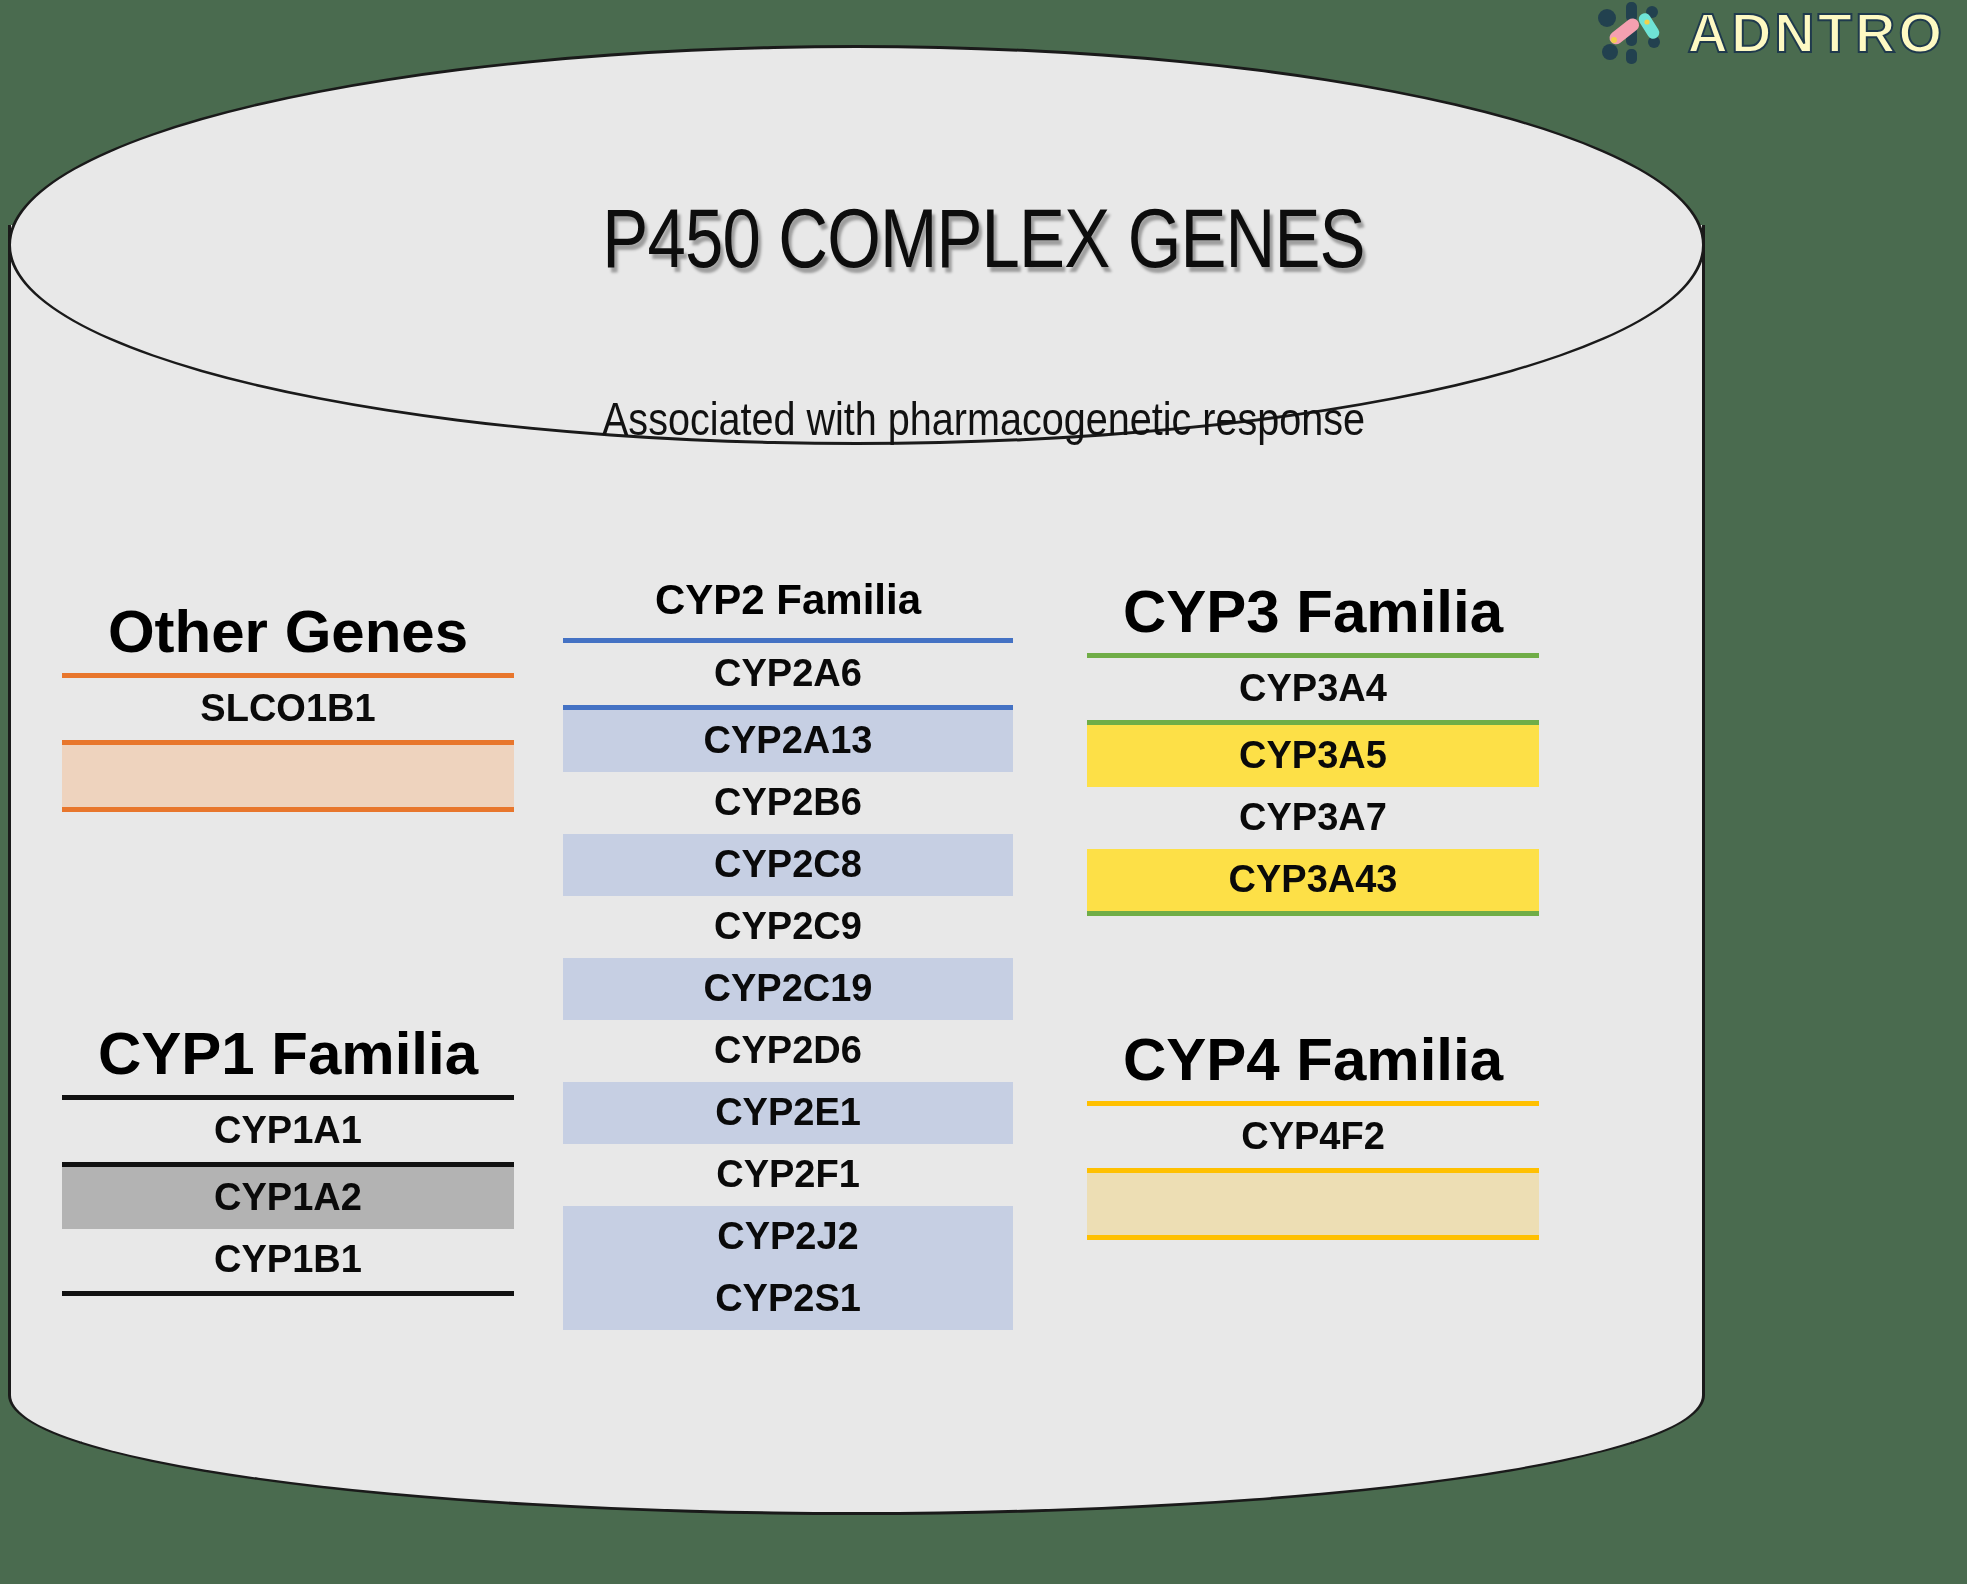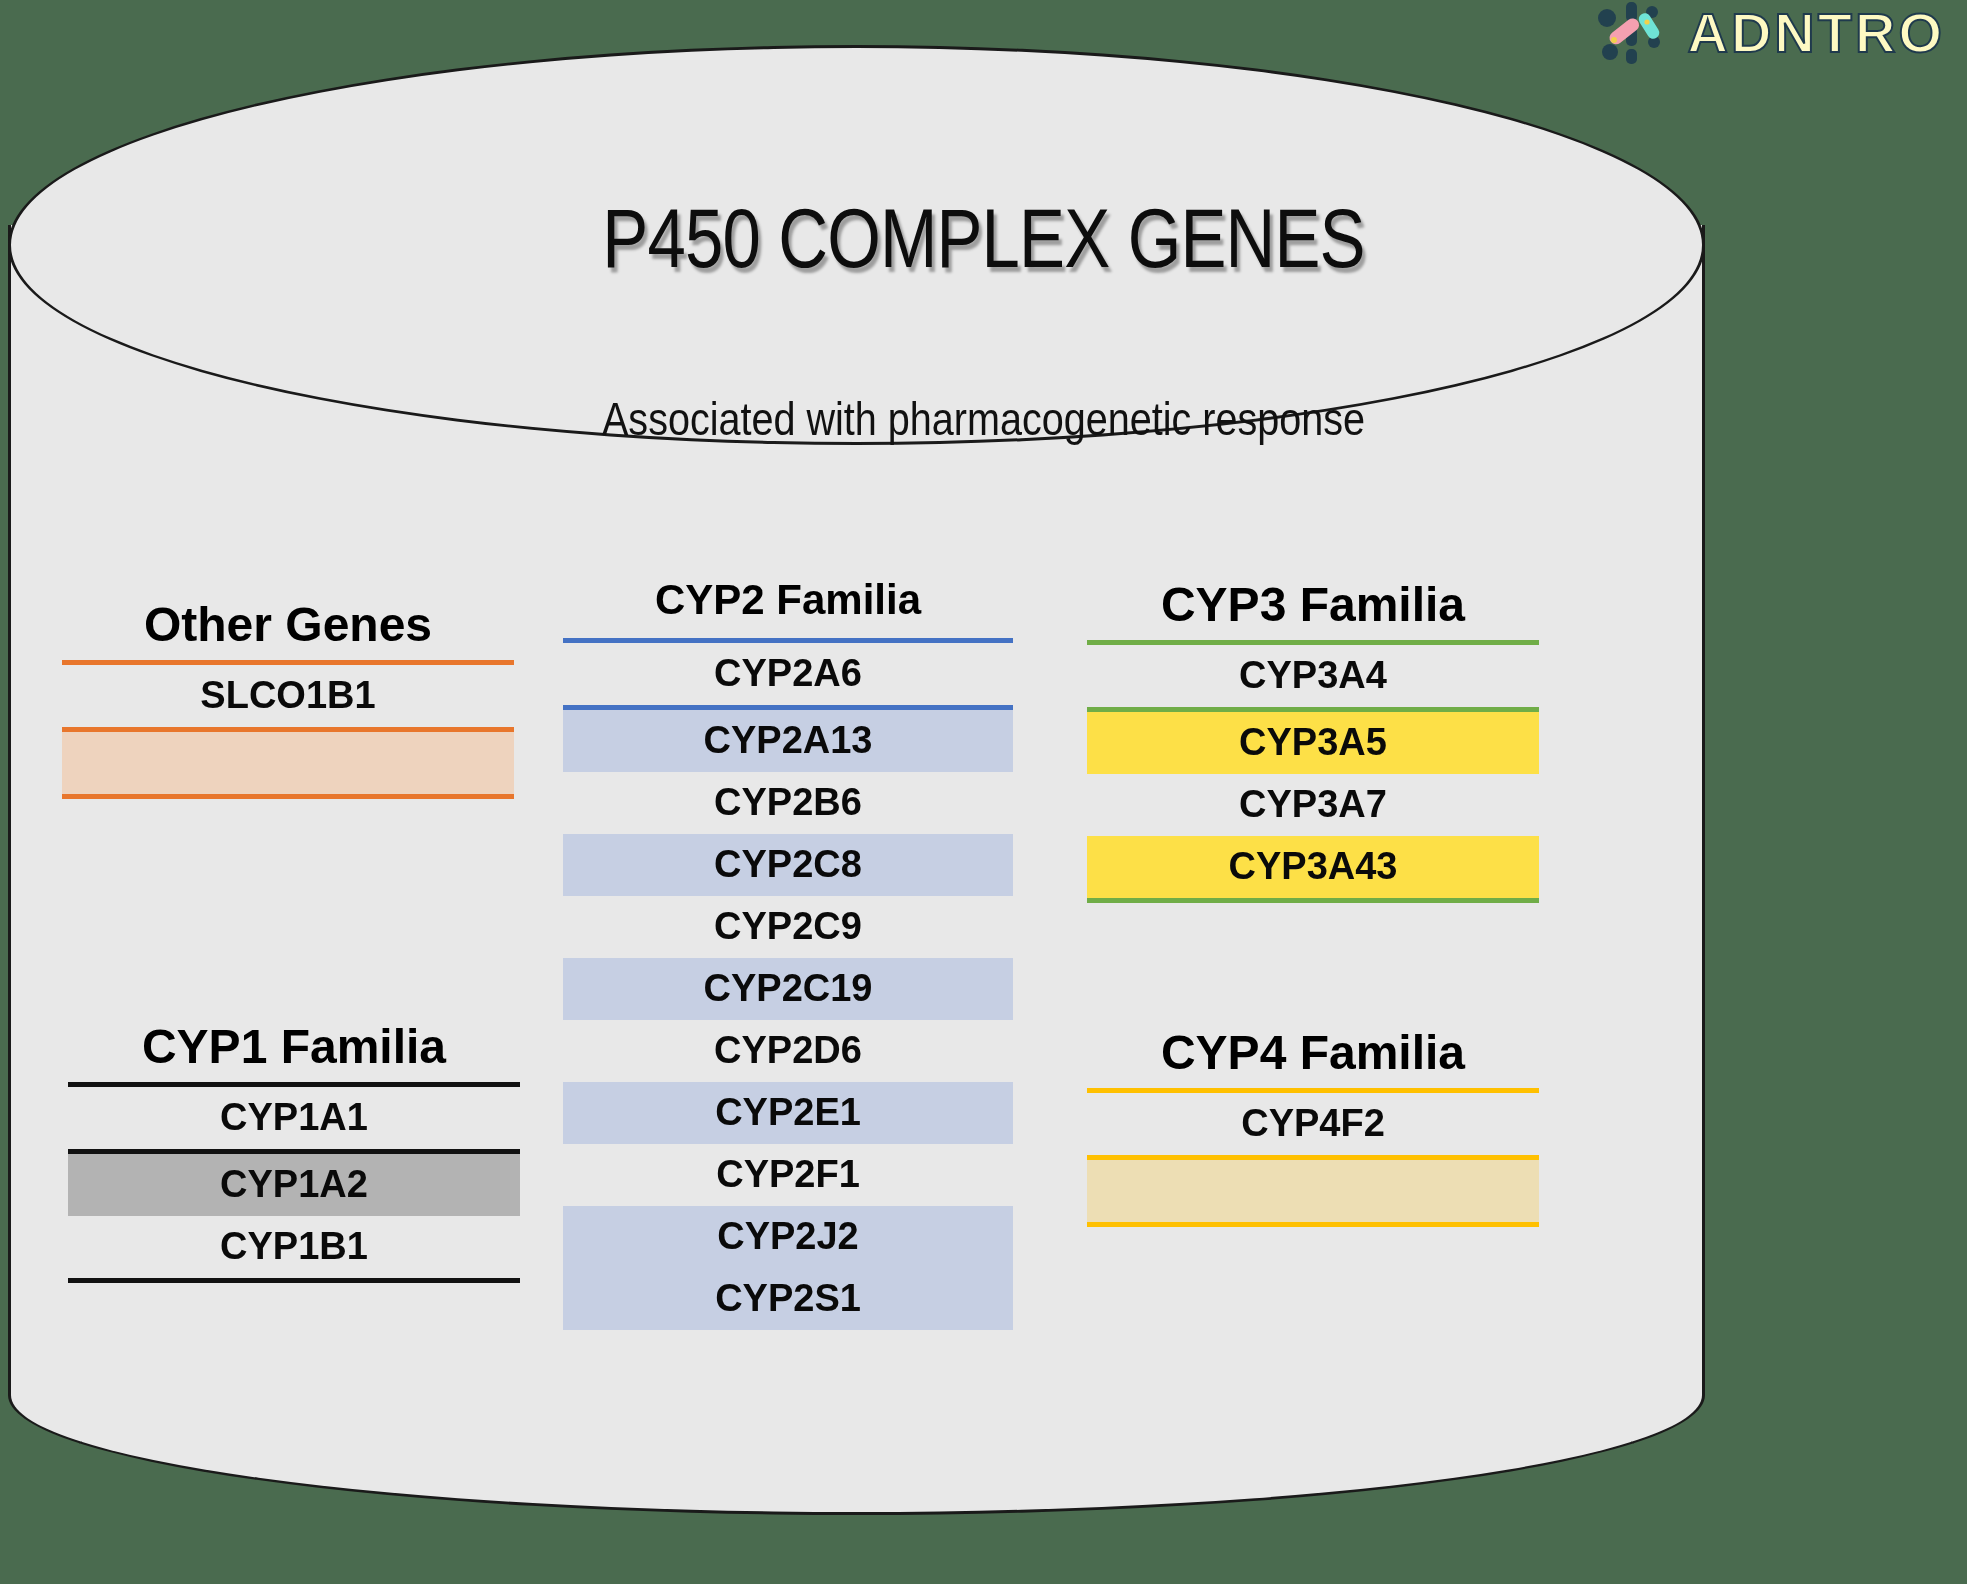--- a/index.html
+++ b/index.html
@@ -97,28 +97,28 @@
     font-size: 46px;
     font-weight: 400;
     color: #111;
     transform: scaleX(0.86);
     z-index: 20;
   }
 
   
   .col { position: absolute; z-index: 20; }
   .col-left   { left: 62px;  top: 600px;  width: 452px; }
-  .col-left2  { left: 68px;  top: 1022px; width: 452px; }
+  .col-left2  { left: 62px;  top: 1022px; width: 452px; }
   .col-mid    { left: 563px; top: 578px;  width: 450px; }
   .col-right  { left: 1087px; top: 580px; width: 452px; }
   .col-right2 { left: 1087px; top: 1028px; width: 452px; }
 
   .fam-head {
     text-align: center;
-    font-size: 48px;
+    font-size: 60px;
     font-weight: 700;
     color: #000;
     margin: 0 0 10px 0;
     line-height: 1.05;
     white-space: nowrap;
   }
   .fam-head.mid { font-size: 42px; margin-bottom: 16px; }
 
   table.genes {
     width: 100%;

